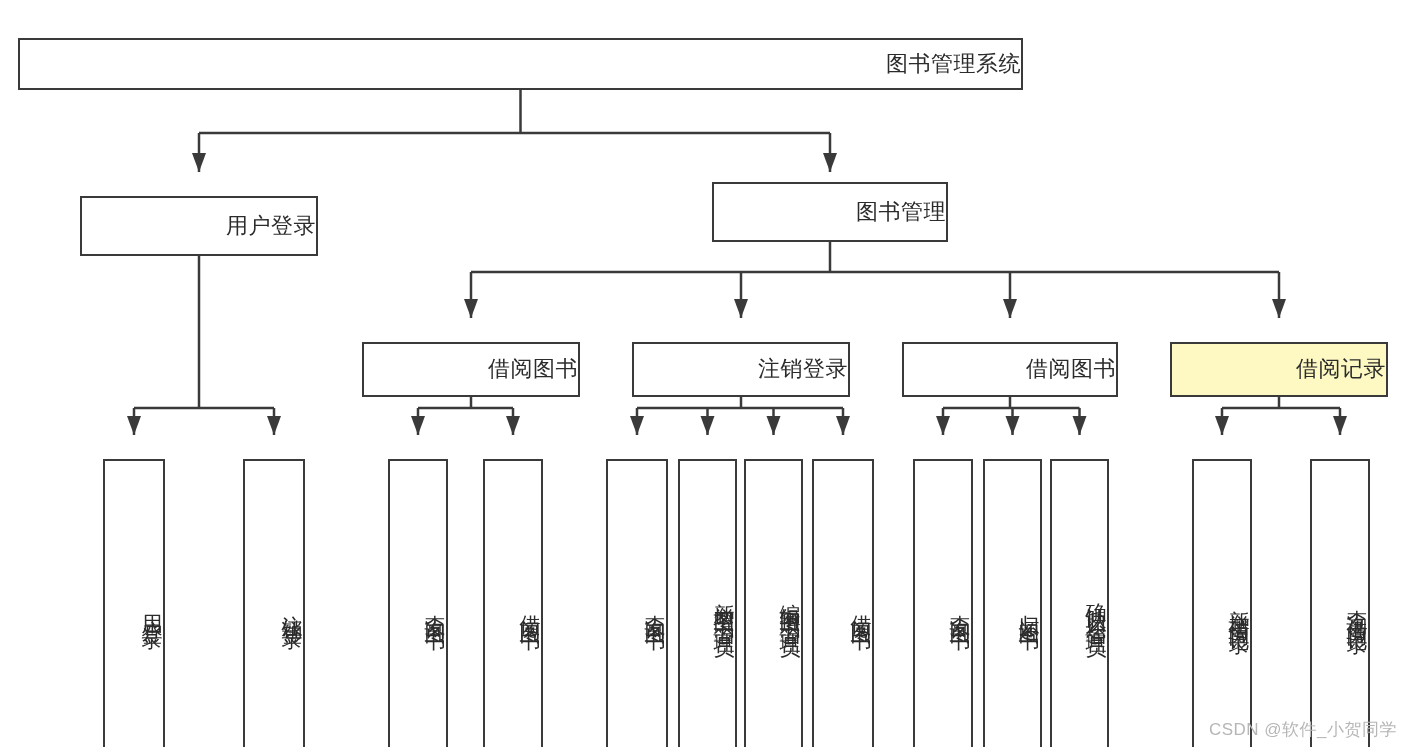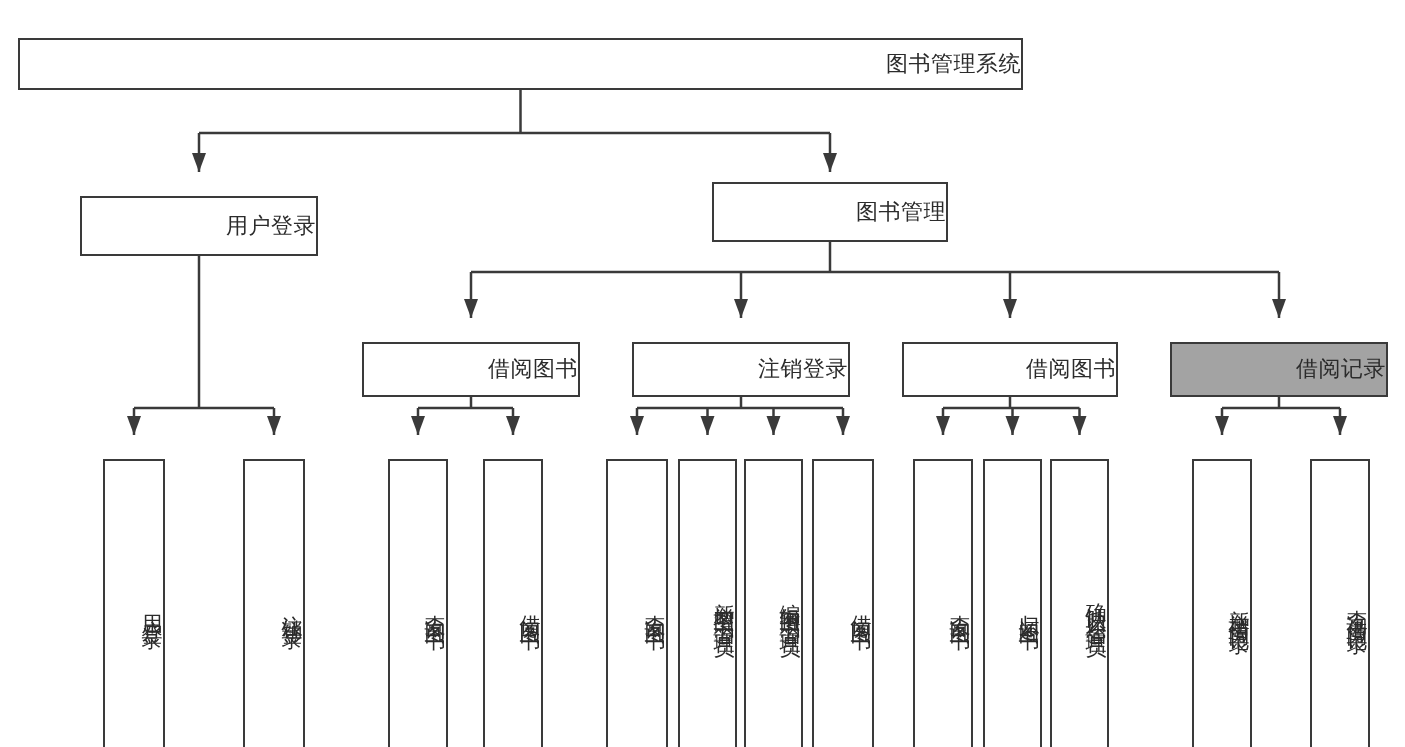--- a/index.html
+++ b/index.html
@@ -135,21 +135,21 @@
       </div>
       <div class="node-box" style="left: 362px; top: 318px; width: 218px; height: 55px; border-color: rgb(58, 58, 58); background: rgb(255, 255, 255);">
         <span class="node-label-h" style="color: rgb(43, 43, 43);">借阅图书</span>
       </div>
       <div class="node-box" style="left: 632px; top: 318px; width: 218px; height: 55px; border-color: rgb(58, 58, 58); background: rgb(255, 255, 255);">
         <span class="node-label-h" style="color: rgb(43, 43, 43);">注销登录</span>
       </div>
       <div class="node-box" style="left: 902px; top: 318px; width: 216px; height: 55px; border-color: rgb(58, 58, 58); background: rgb(255, 255, 255);">
         <span class="node-label-h" style="color: rgb(43, 43, 43);">借阅图书</span>
       </div>
-      <div class="node-box" style="left: 1170px; top: 318px; width: 218px; height: 55px; border-color: rgb(58, 58, 58); background: #a3a3a3;">
+      <div class="node-box" style="left: 1170px; top: 318px; width: 218px; height: 55px; border-color: rgb(58, 58, 58); background: #fef9c3;">
         <span class="node-label-h" style="color: rgb(43, 43, 43);">借阅记录</span>
       </div>
       <div class="node-box" style="left: 103px; top: 435px; width: 62px; height: 298px; border-color: rgb(58, 58, 58); background: rgb(255, 255, 255);">
         <span class="node-label-v" style="color: rgb(43, 43, 43);">用户登录</span>
       </div>
       <div class="node-box" style="left: 243px; top: 435px; width: 62px; height: 298px; border-color: rgb(58, 58, 58); background: rgb(255, 255, 255);">
         <span class="node-label-v" style="color: rgb(43, 43, 43);">注销登录</span>
       </div>
       <div class="node-box" style="left: 388px; top: 435px; width: 60px; height: 298px; border-color: rgb(58, 58, 58); background: rgb(255, 255, 255);">
         <span class="node-label-v" style="color: rgb(43, 43, 43);">查询图书</span>
@@ -178,13 +178,14 @@
       <div class="node-box" style="left: 1050px; top: 435px; width: 59px; height: 298px; border-color: rgb(58, 58, 58); background: rgb(255, 255, 255);">
         <span class="node-label-v" style="color: rgb(43, 43, 43);">确认归还（管理员）</span>
       </div>
       <div class="node-box" style="left: 1192px; top: 435px; width: 60px; height: 298px; border-color: rgb(58, 58, 58); background: rgb(255, 255, 255);">
         <span class="node-label-v" style="color: rgb(43, 43, 43);">新增借阅记录</span>
       </div>
       <div class="node-box" style="left: 1310px; top: 435px; width: 60px; height: 298px; border-color: rgb(58, 58, 58); background: rgb(255, 255, 255);">
         <span class="node-label-v" style="color: rgb(43, 43, 43);">查询借阅记录</span>
       </div>
     </div>
+  <div class="watermark">CSDN @软件_小贺同学</div>
 </div>
 
 </body></html>

